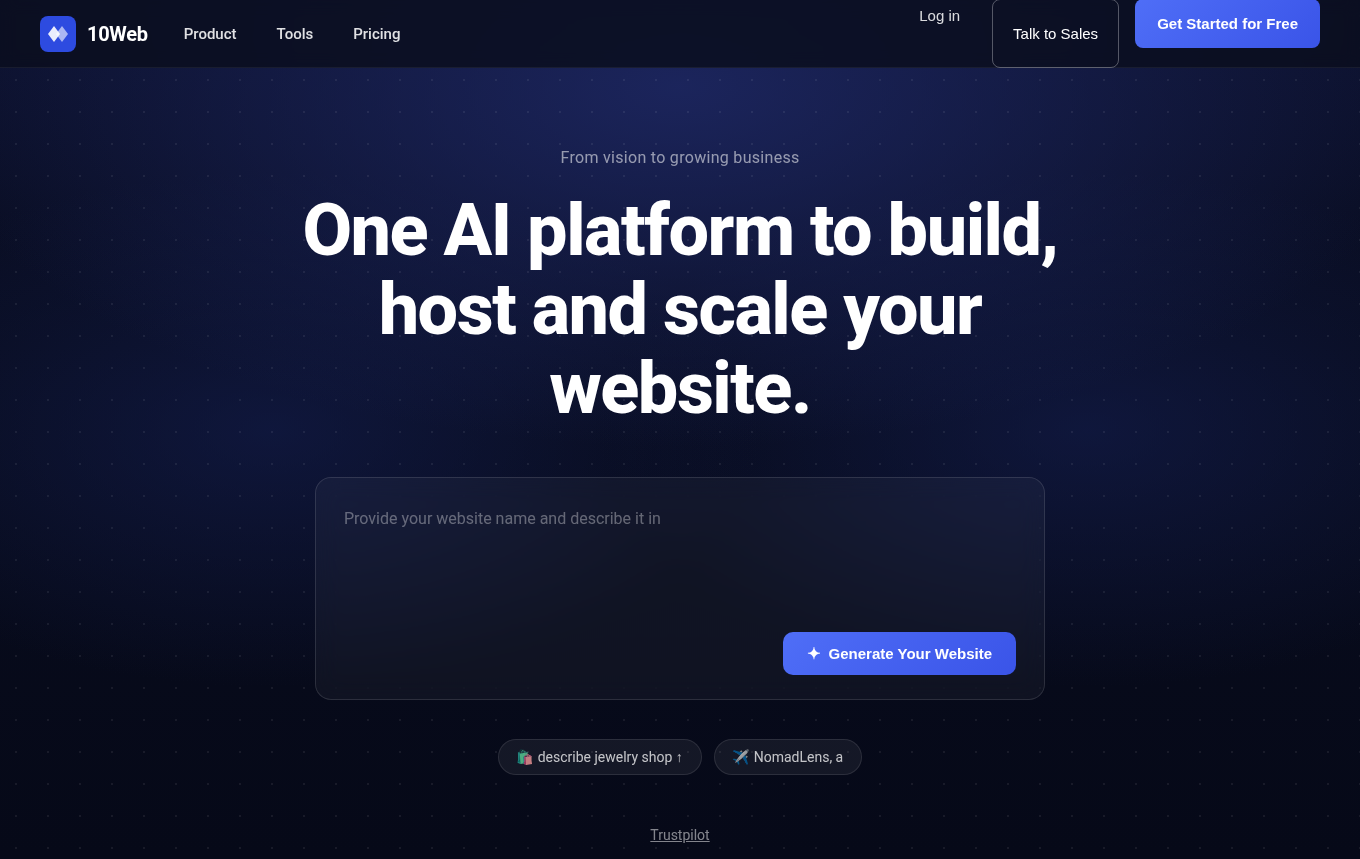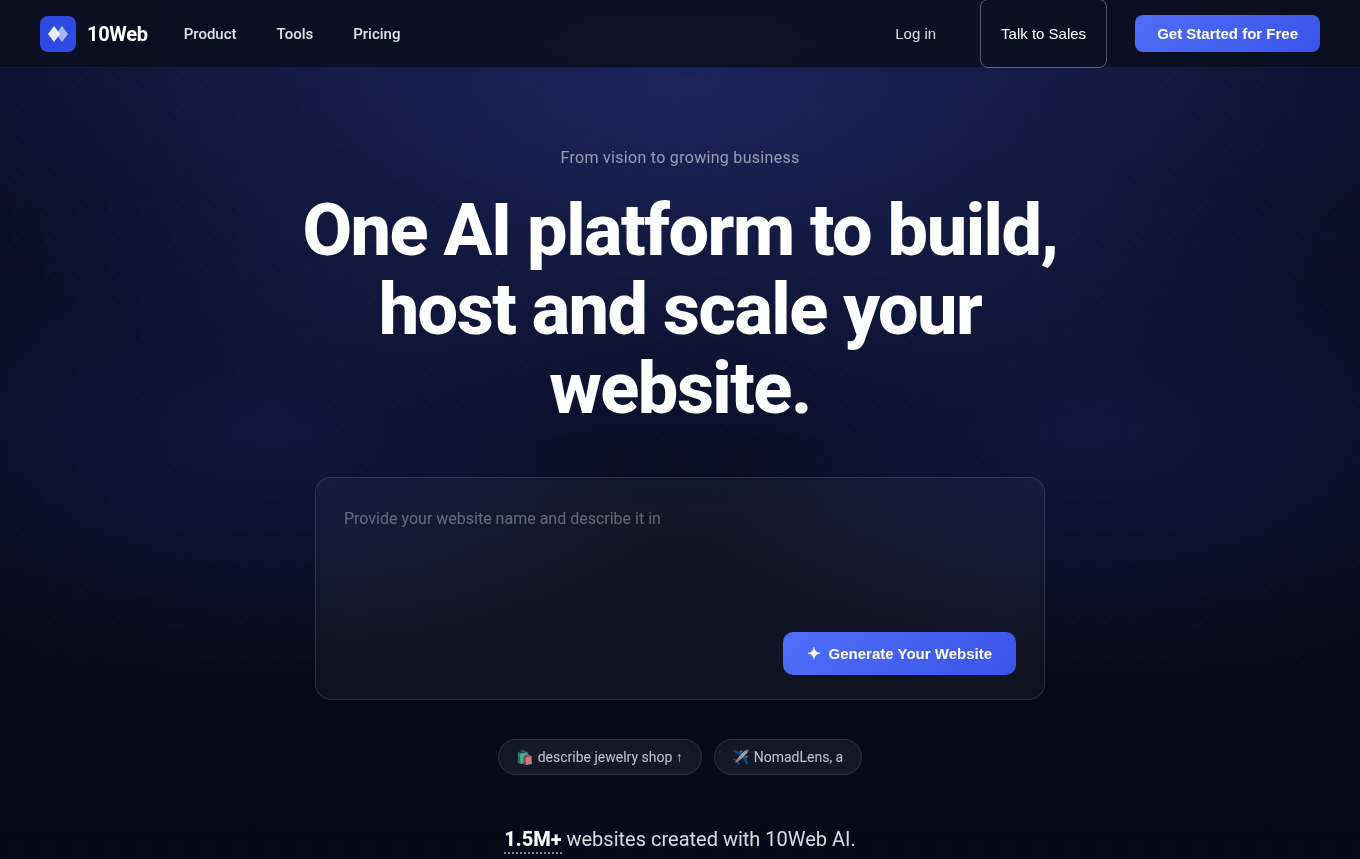--- a/index.html
+++ b/index.html
@@ -84,22 +84,22 @@
     .nav-links li a {
       color: rgba(255,255,255,0.88);
       text-decoration: none;
       font-size: 15px;
       font-weight: 500;
       transition: color 0.2s;
     }
 
     .nav-right {
       display: flex;
-      align-items: center;
-      gap: 28px;
+      align-items: flex-start;
+      gap: 16px;
     }
 
     .btn-login {
       background: transparent;
       border: none;
       color: rgba(255,255,255,0.85);
       font-size: 15px;
       font-weight: 500;
       cursor: pointer;
       padding: 8px 16px;
@@ -119,21 +119,21 @@
       transition: border-color 0.2s, background 0.2s;
     }
 
     .btn-get-started {
       background: linear-gradient(135deg, #4f6ef7 0%, #3a54e8 100%);
       border: none;
       color: #fff;
       font-size: 15px;
       font-weight: 600;
       cursor: pointer;
-      padding: 10px 22px;
+      padding: 16px 22px;
       border-radius: 8px;
       transition: opacity 0.2s, transform 0.1s;
       white-space: nowrap;
     }
 
     
     .hero {
       position: relative;
       z-index: 1;
       display: flex;
@@ -328,19 +328,15 @@
   <div class="example-pills">
     <div class="pill">
       <span>🛍️ describe jewelry shop ↑</span>
     </div>
     <div class="pill">
       <span>✈️ NomadLens, a</span>
     </div>
   </div>
 
   <div class="stats-row">
-    <p class="stats-text">
-      <span class="stats-number">1.5M+</span>
-      <span>websites created with 10Web AI.</span>
-    </p>
     <a class="trustpilot-link" href="#">Trustpilot</a>
   </div>
 </main>
 
 </body></html>

